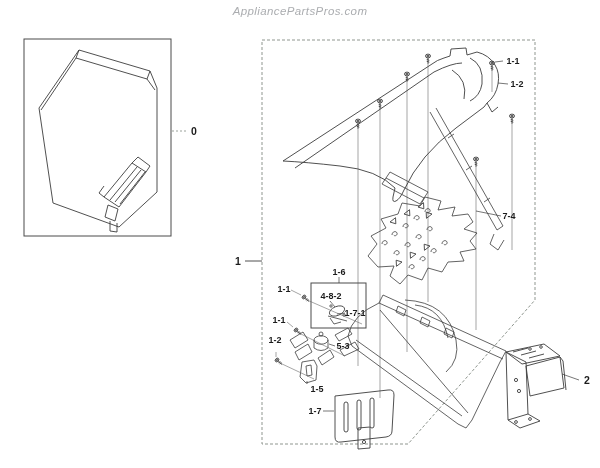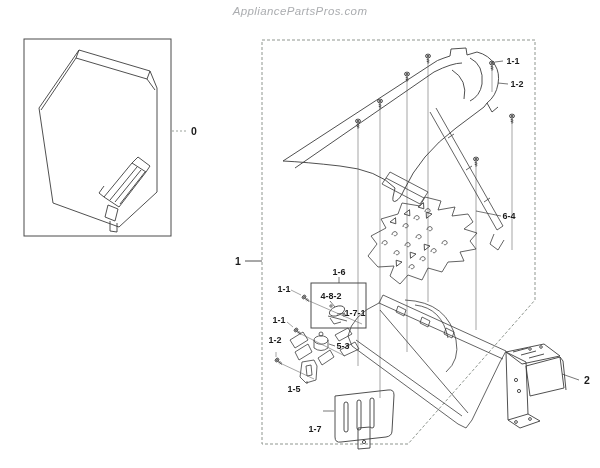--- a/index.html
+++ b/index.html
@@ -207,24 +207,24 @@
       <path d="M579,380 L562,374"></path>
     </g>
   </svg>
 
   <span class="label big" style="left:194px;top:131px">0</span>
   <span class="label big" style="left:238px;top:261px">1</span>
   <span class="label big" style="left:587px;top:380px">2</span>
 
   <span class="label" style="left:513px;top:61px">1-1</span>
   <span class="label" style="left:517px;top:84px">1-2</span>
-  <span class="label" style="left:509px;top:216px">6-4</span>
+  <span class="label" style="left:509px;top:216px">7-4</span>
   <span class="label" style="left:339px;top:272px">1-6</span>
   <span class="label" style="left:331px;top:296px">4-8-2</span>
   <span class="label" style="left:355px;top:313px">1-7-1</span>
   <span class="label" style="left:284px;top:289px">1-1</span>
   <span class="label" style="left:279px;top:320px">1-1</span>
   <span class="label" style="left:275px;top:340px">1-2</span>
   <span class="label" style="left:343px;top:346px">5-3</span>
-  <span class="label" style="left:294px;top:389px">1-5</span>
-  <span class="label" style="left:315px;top:429px">1-7</span>
+  <span class="label" style="left:317px;top:389px">1-5</span>
+  <span class="label" style="left:315px;top:411px">1-7</span>
 
 </div>
 
 </body></html>

